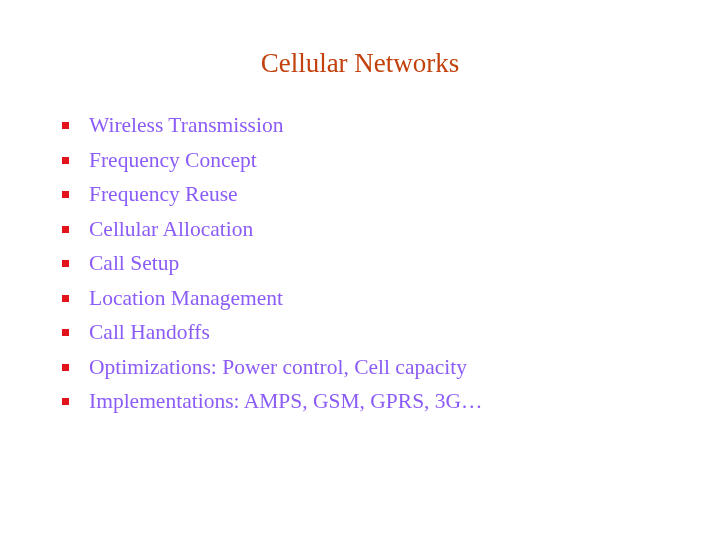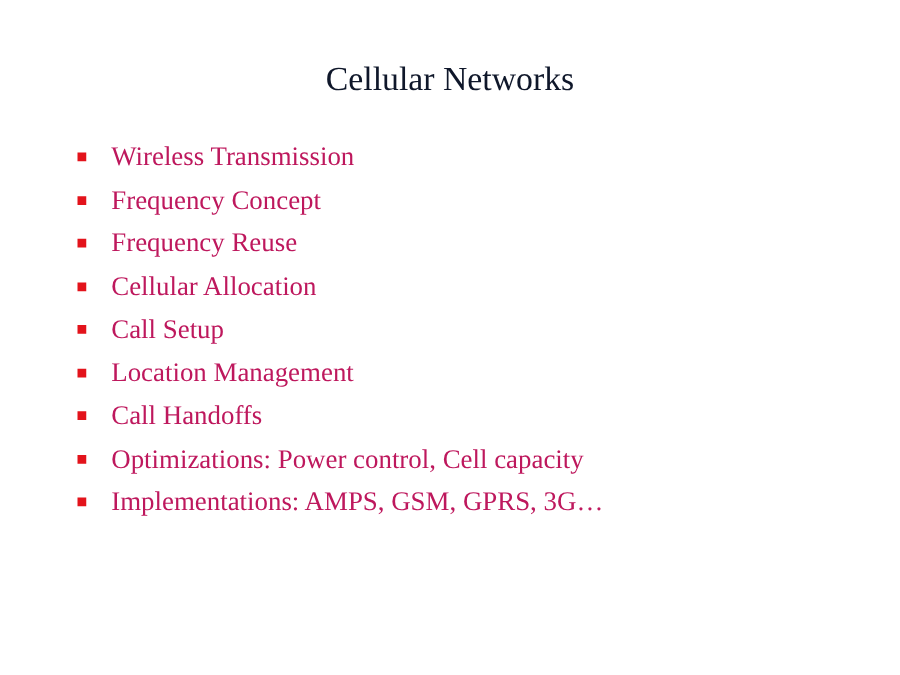--- a/index.html
+++ b/index.html
@@ -16,21 +16,21 @@
     }
     .title {
       position: absolute;
       left: 0;
       top: 45px;
       width: 720px;
       text-align: center;
       font-family: "Liberation Serif", "DejaVu Serif", serif;
       font-size: 27px;
       line-height: 36px;
-      color: #0f172a;
+      color: #c2410c;
     }
     .bullets {
       position: absolute;
       left: 0;
       top: 110px;
       margin: 0;
       padding: 0;
       list-style: none;
     }
     .bullet-item {
@@ -48,21 +48,21 @@
       margin-top: -5px;
       background: #e3131b;
     }
     .bullet-text {
       position: absolute;
       left: 89px;
       white-space: nowrap;
       font-family: "Liberation Serif", "DejaVu Serif", serif;
       font-size: 21.5px;
       line-height: 34.5px;
-      color: #be185d;
+      color: #8b5cf6;
       top: -2px;
     }
   </style>
 </head>
 <body>
 
 <div class="slide">
   <div class="title">Cellular Networks</div>
 
   <ul class="bullets">

